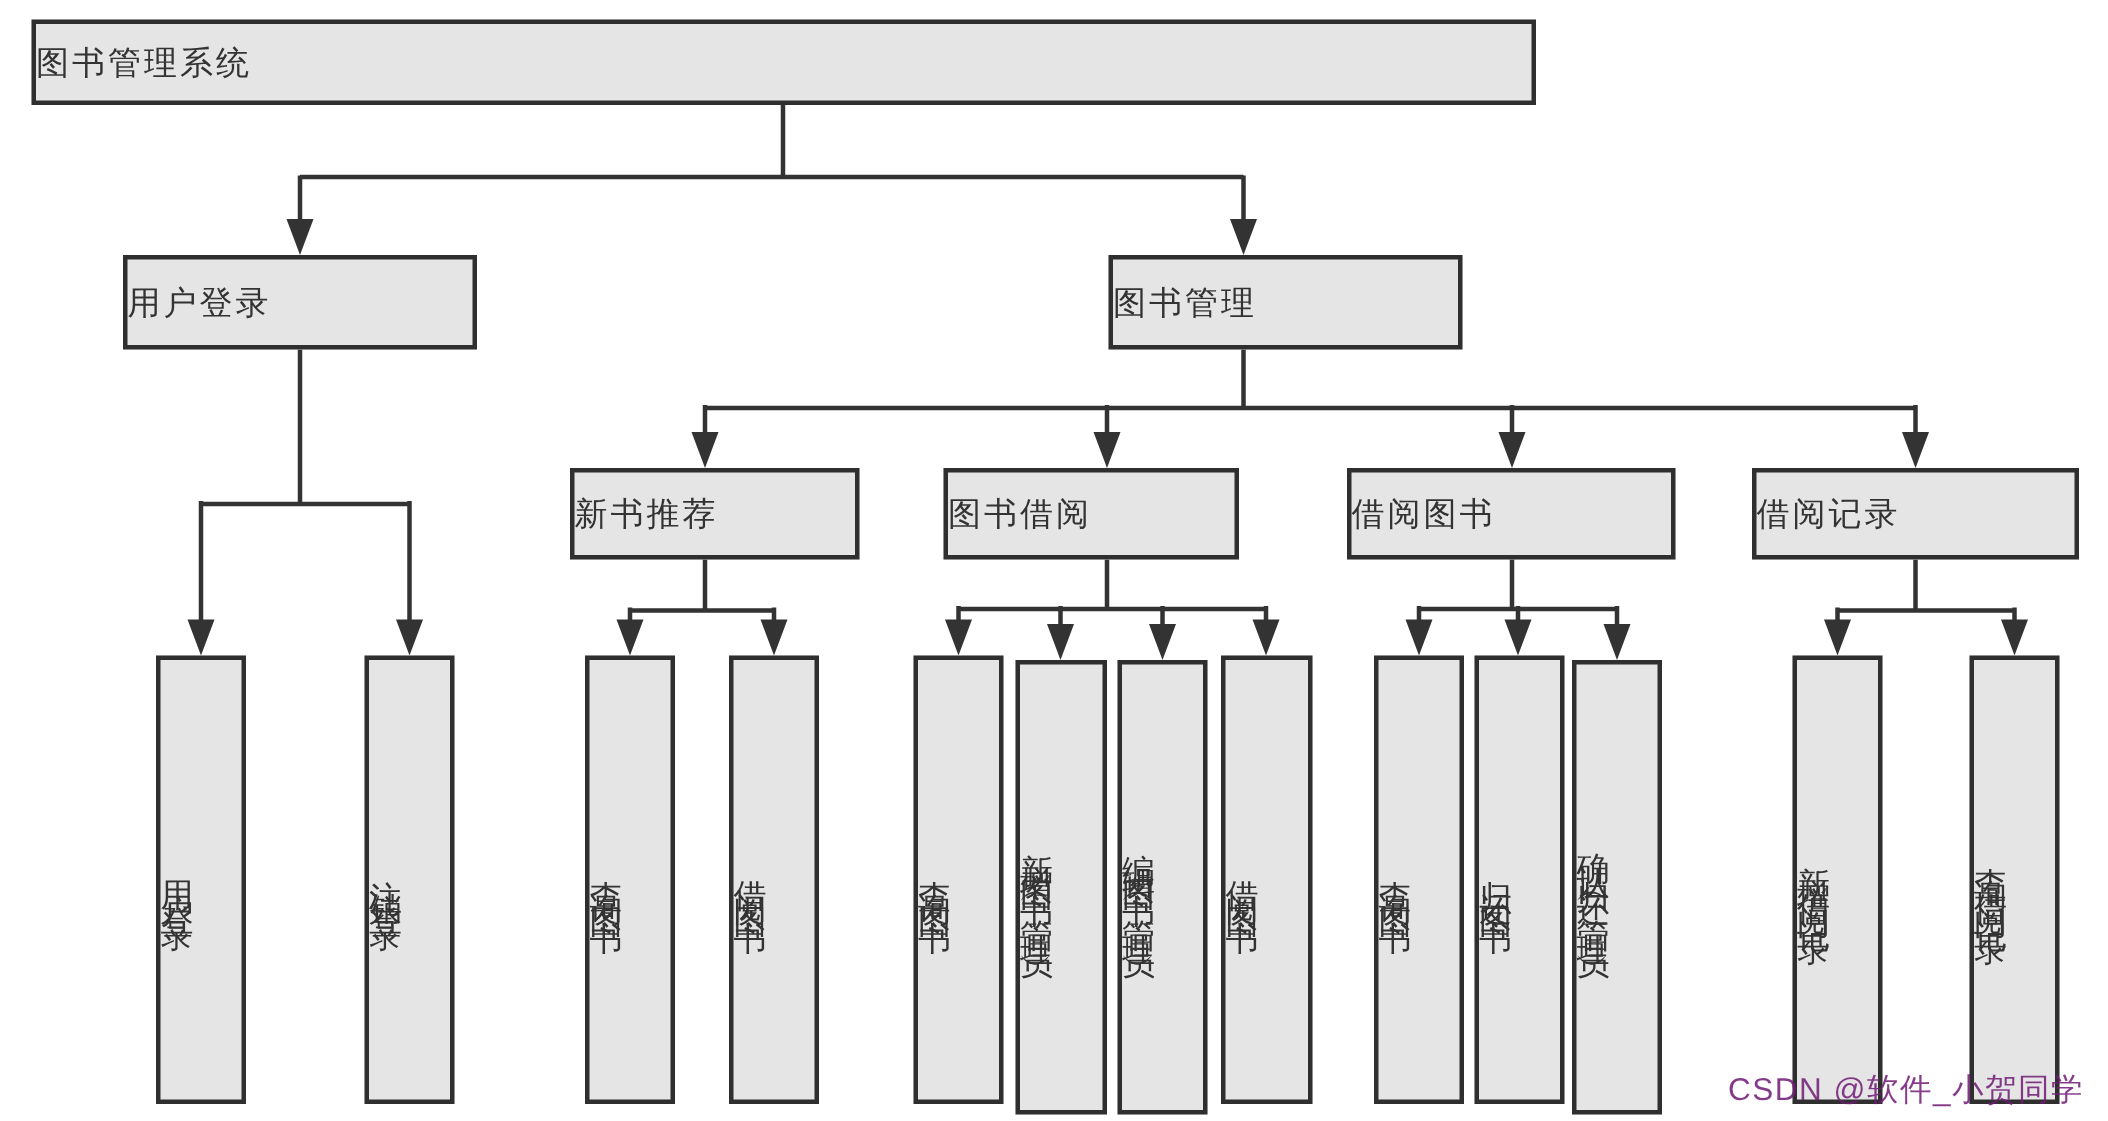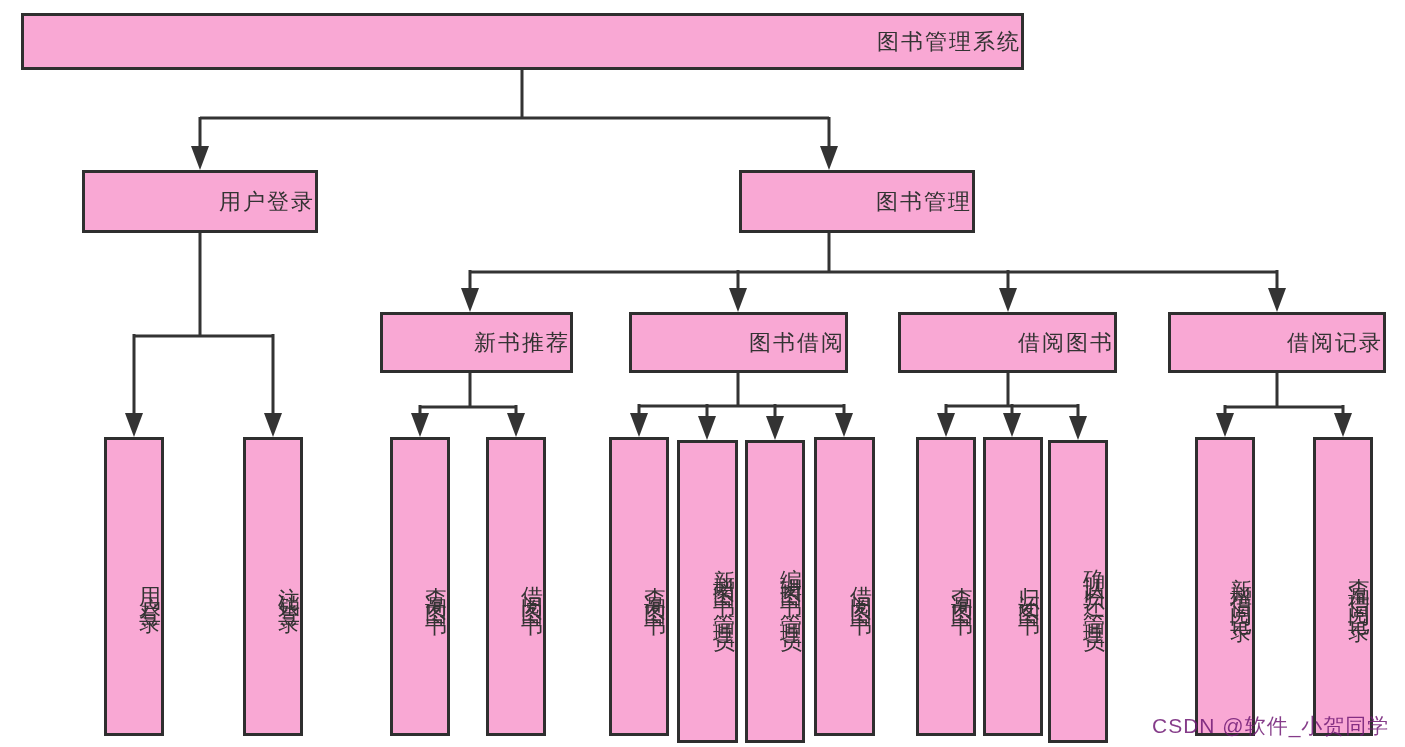--- a/index.html
+++ b/index.html
@@ -7,25 +7,25 @@
     position:relative;
     width:1405px;height:747px;
     background:#ffffff;
     font-family:"Liberation Sans", sans-serif;
     color:#333333;
     overflow:hidden;
   }
   .node{
     position:absolute;
     box-sizing:border-box;
-    background:#f9a8d4;
+    background:#e5e5e5;
     border:3px solid #2f2f2f;
     display:flex;
     align-items:center;
-    justify-content:flex-end;
+    justify-content:flex-start;
     z-index:2;
   }
   .h-label{
     font-size:22px;
     letter-spacing:2px;
     white-space:nowrap;
     color:#333333;
   }
   .v-label{
     writing-mode:vertical-rl;
@@ -117,21 +117,21 @@
   <div class="node" style="left:82px;top:170px;width:236px;height:63px;">
     <span class="h-label">用户登录</span>
   </div>
   <div class="node" style="left:711px;top:170px;width:236px;height:63px;margin-left:28px;">
     <span class="h-label">图书管理</span>
   </div>
 
   <div class="node" style="left:380px;top:312px;width:193px;height:61px;">
     <span class="h-label">新书推荐</span>
   </div>
-  <div class="node" style="left:629px;top:312px;width:219px;height:61px;">
+  <div class="node" style="left:629px;top:312px;width:197px;height:61px;">
     <span class="h-label">图书借阅</span>
   </div>
   <div class="node" style="left:898px;top:312px;width:219px;height:61px;">
     <span class="h-label">借阅图书</span>
   </div>
   <div class="node" style="left:1168px;top:312px;width:218px;height:61px;">
     <span class="h-label">借阅记录</span>
   </div>
 
   <div class="node leaf" style="left:104px;top:437px;width:60px;height:299px;">

